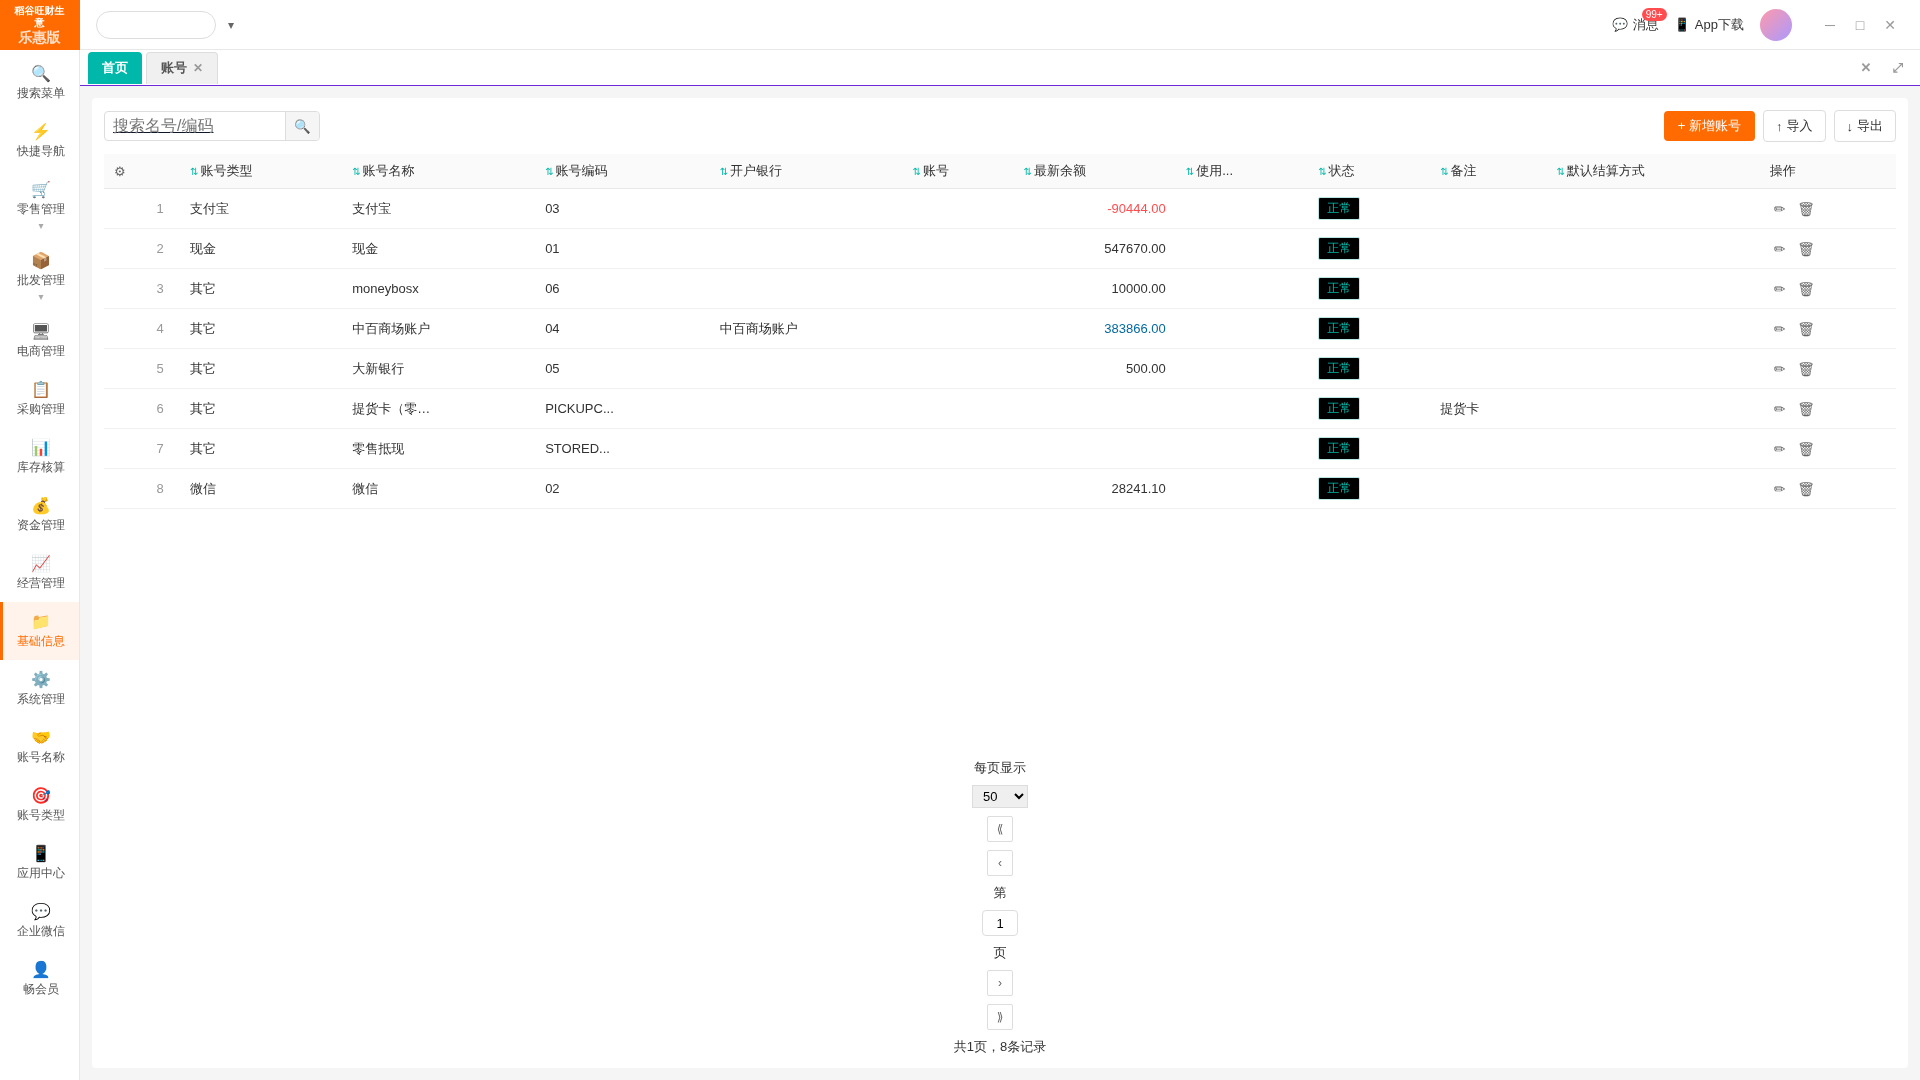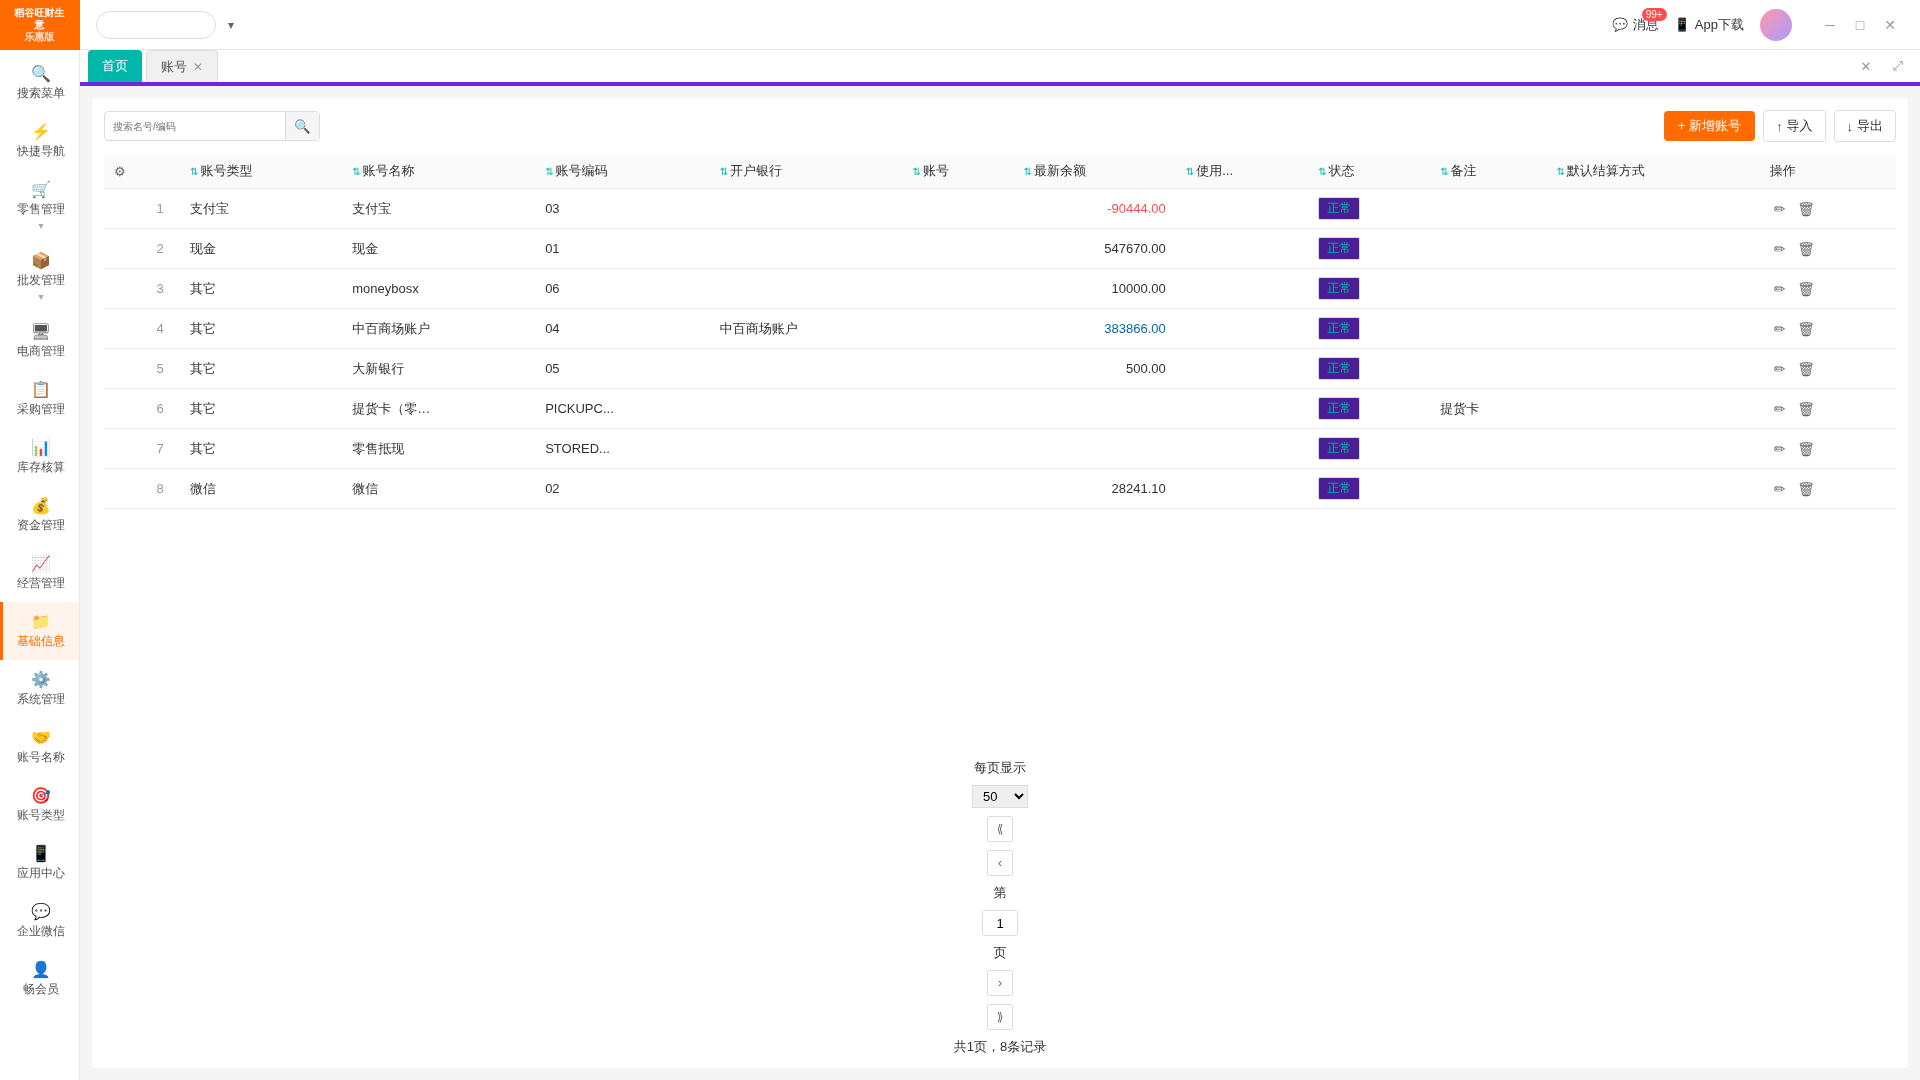--- a/index.html
+++ b/index.html
@@ -23,21 +23,21 @@
       display: flex;
       align-items: center;
       justify-content: center;
       color: white;
       font-size: 11px;
       font-weight: bold;
       text-align: center;
       line-height: 1.2;
       padding: 13px;
     }
-    .sidebar-logo .sub { font-size: 10px; color: #ffe0cc; }
+    .sidebar-logo .sub { font-size: 14px; color: #ffe0cc; }
     .sidebar-nav { width: 100%; display: flex; flex-direction: column; margin-top: 4px; }
     .sidebar-item {
       width: 100%;
       padding: 10px 4px;
       text-align: center;
       cursor: pointer;
       color: #555;
       font-size: 12px;
       border-left: 3px solid transparent;
       display: flex;
@@ -87,26 +87,27 @@
       text-align: center;
     }
     .app-download { display: flex; align-items: center; gap: 4px; font-size: 13px; color: #333; cursor: pointer; }
     .avatar { width: 32px; height: 32px; border-radius: 50%; background: #ccc; overflow: hidden; cursor: pointer; }
     .avatar-img { width: 100%; height: 100%; background: linear-gradient(135deg, #f9a, #a9f); }
 
     
     .tab-bar {
       height: 36px;
       background: #fff;
-      border-bottom: 4px solid #6d28d9;
+      border-bottom: 1px solid #6d28d9;
       display: flex;
       align-items: center;
       padding: 0 8px;
       flex-shrink: 0;
       gap: 4px;
+      font-weight: bold;
     }
     .tab {
       height: 32px;
       display: flex;
       align-items: center;
       padding: 0 14px;
       cursor: pointer;
       font-size: 13px;
       color: #555;
       border-radius: 4px 4px 0 0;
@@ -147,23 +148,24 @@
       align-items: center;
       border: 1px solid #ddd;
       border-radius: 4px;
       overflow: hidden;
       height: 30px;
     }
     .search-input {
       border: none;
       outline: none;
       padding: 0 8px;
-      font-size: 10px;
+      font-size: 16px;
       width: 180px;
-      color: #4c1d95;
+      color: #0f172a;
+      text-decoration: underline;
     }
     .search-btn {
       background: #f5f5f5;
       border: none;
       border-left: 1px solid #ddd;
       height: 30px;
       padding: 0 8px;
       cursor: pointer;
       color: #666;
     }
@@ -211,21 +213,21 @@
       border-bottom: 1px solid #f0f0f0;
       color: #333;
       white-space: nowrap;
     }
     .data-table .row-num { color: #999; text-align: center; }
     .status-badge {
       display: inline-block;
       padding: 2px 8px;
       border-radius: 2px;
       font-size: 12px;
-      background: #4c1d95;
+      background: #000000;
       color: #00b8a9;
       border: 1px solid #b7e8e3;
     }
     .action-btn {
       background: none;
       border: none;
       cursor: pointer;
       color: #666;
       font-size: 14px;
       padding: 2px 4px;

